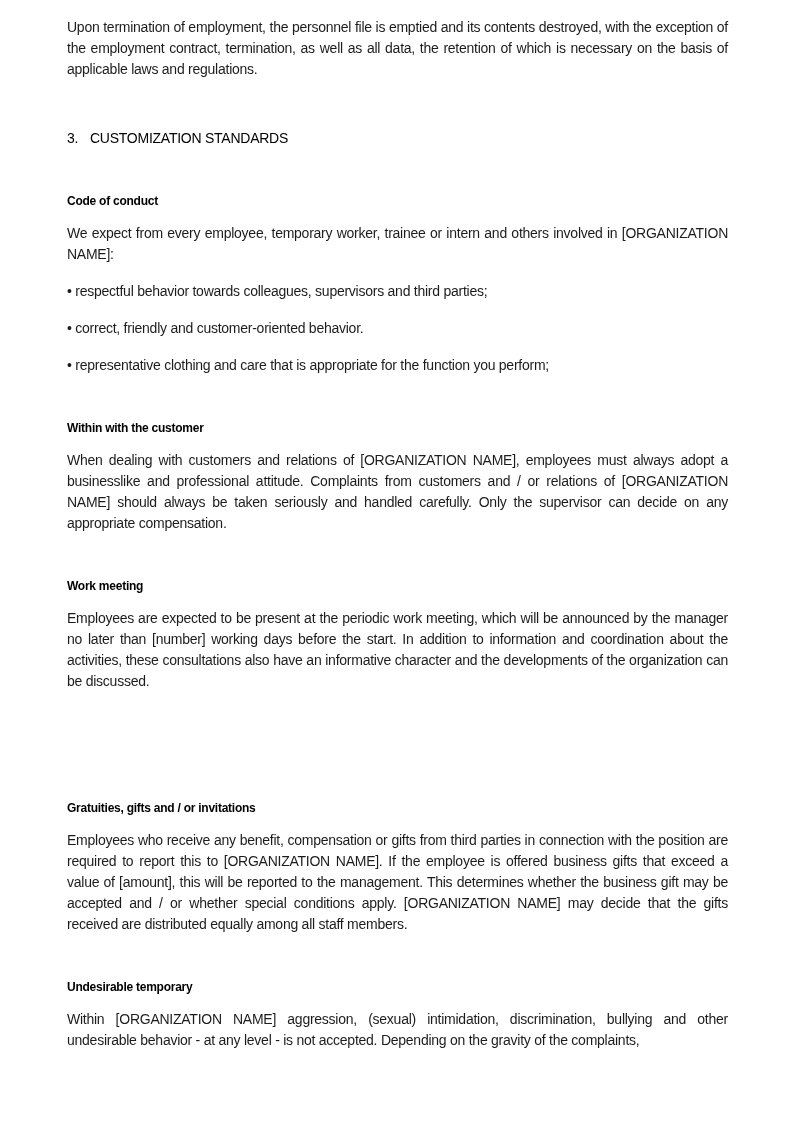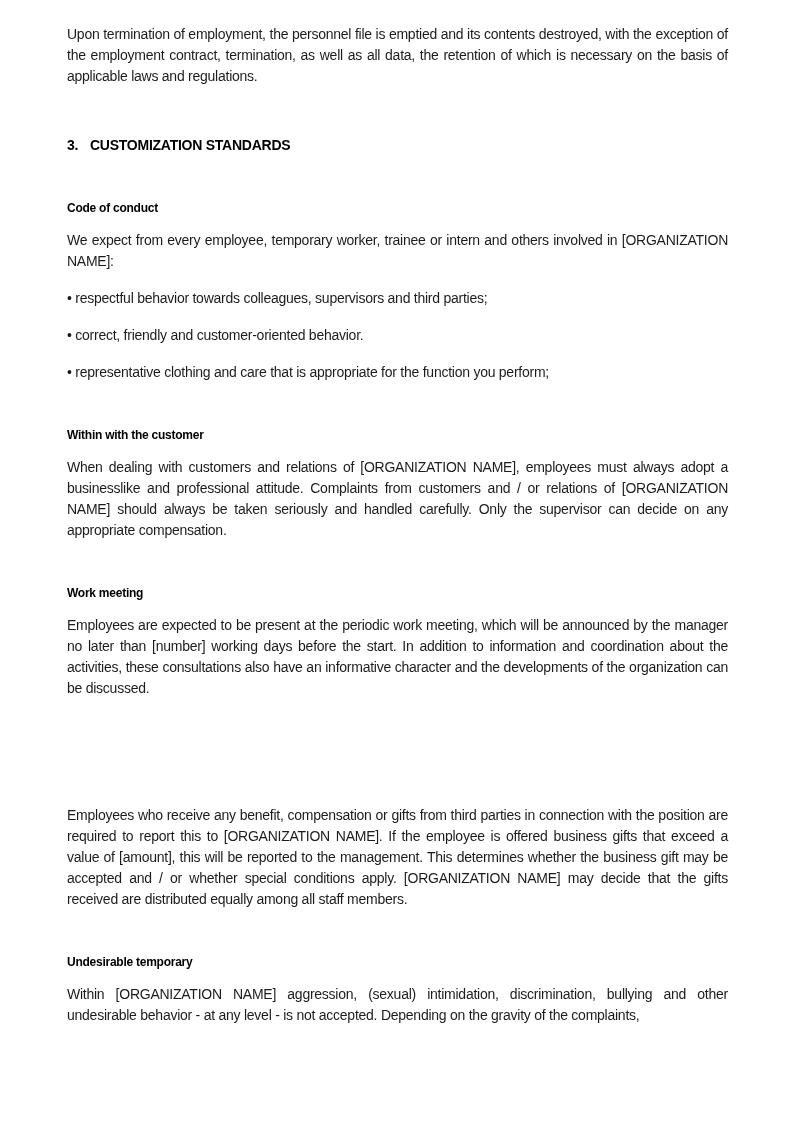--- a/index.html
+++ b/index.html
@@ -7,37 +7,37 @@
     padding: 0;
     background: #ffffff;
   }
   .page {
     position: relative;
     width: 793px;
     height: 1122px;
     margin: 0 auto;
     background: #ffffff;
     box-sizing: border-box;
-    padding: 24px 65px 0 67px;
+    padding: 17px 65px 0 67px;
     overflow: hidden;
     font-family: "Liberation Sans", sans-serif;
     color: #1c1c1c;
     font-size: 14px;
     line-height: 21px;
     letter-spacing: -0.25px;
   }
   .para {
     margin: 0 0 11px 0;
     text-align: justify;
   }
   .section-heading {
     margin: 48px 0 0 0;
     font-size: 14px;
     line-height: 21px;
-    font-weight: bold;
+    font-weight: normal;
     color: #000000;
   }
   .section-num {
     display: inline-block;
     width: 23px;
   }
   .subsection {
     margin-top: 42px;
   }
   #subsections > .subsection:nth-child(4) {
@@ -75,20 +75,21 @@
       </div>
       <div class="subsection">
         <h3 class="sub-heading">Within with the customer</h3>
         <p class="para">When dealing with customers and relations of [ORGANIZATION NAME], employees must always adopt a businesslike and professional attitude. Complaints from customers and / or relations of [ORGANIZATION NAME] should always be taken seriously and handled carefully. Only the supervisor can decide on any appropriate compensation.</p>
       </div>
       <div class="subsection">
         <h3 class="sub-heading">Work meeting</h3>
         <p class="para">Employees are expected to be present at the periodic work meeting, which will be announced by the manager no later than [number] working days before the start. In addition to information and coordination about the activities, these consultations also have an informative character and the developments of the organization can be discussed.</p>
       </div>
       <div class="subsection">
+        <h3 class="sub-heading">Gratuities, gifts and / or invitations</h3>
         <p class="para">Employees who receive any benefit, compensation or gifts from third parties in connection with the position are required to report this to [ORGANIZATION NAME]. If the employee is offered business gifts that exceed a value of [amount], this will be reported to the management. This determines whether the business gift may be accepted and / or whether special conditions apply. [ORGANIZATION NAME] may decide that the gifts received are distributed equally among all staff members.</p>
       </div>
       <div class="subsection">
         <h3 class="sub-heading">Undesirable temporary</h3>
         <p class="para">Within [ORGANIZATION NAME] aggression, (sexual) intimidation, discrimination, bullying and other undesirable behavior - at any level - is not accepted. Depending on the gravity of the complaints,</p>
       </div>
     </div>
 
 </div>
 

